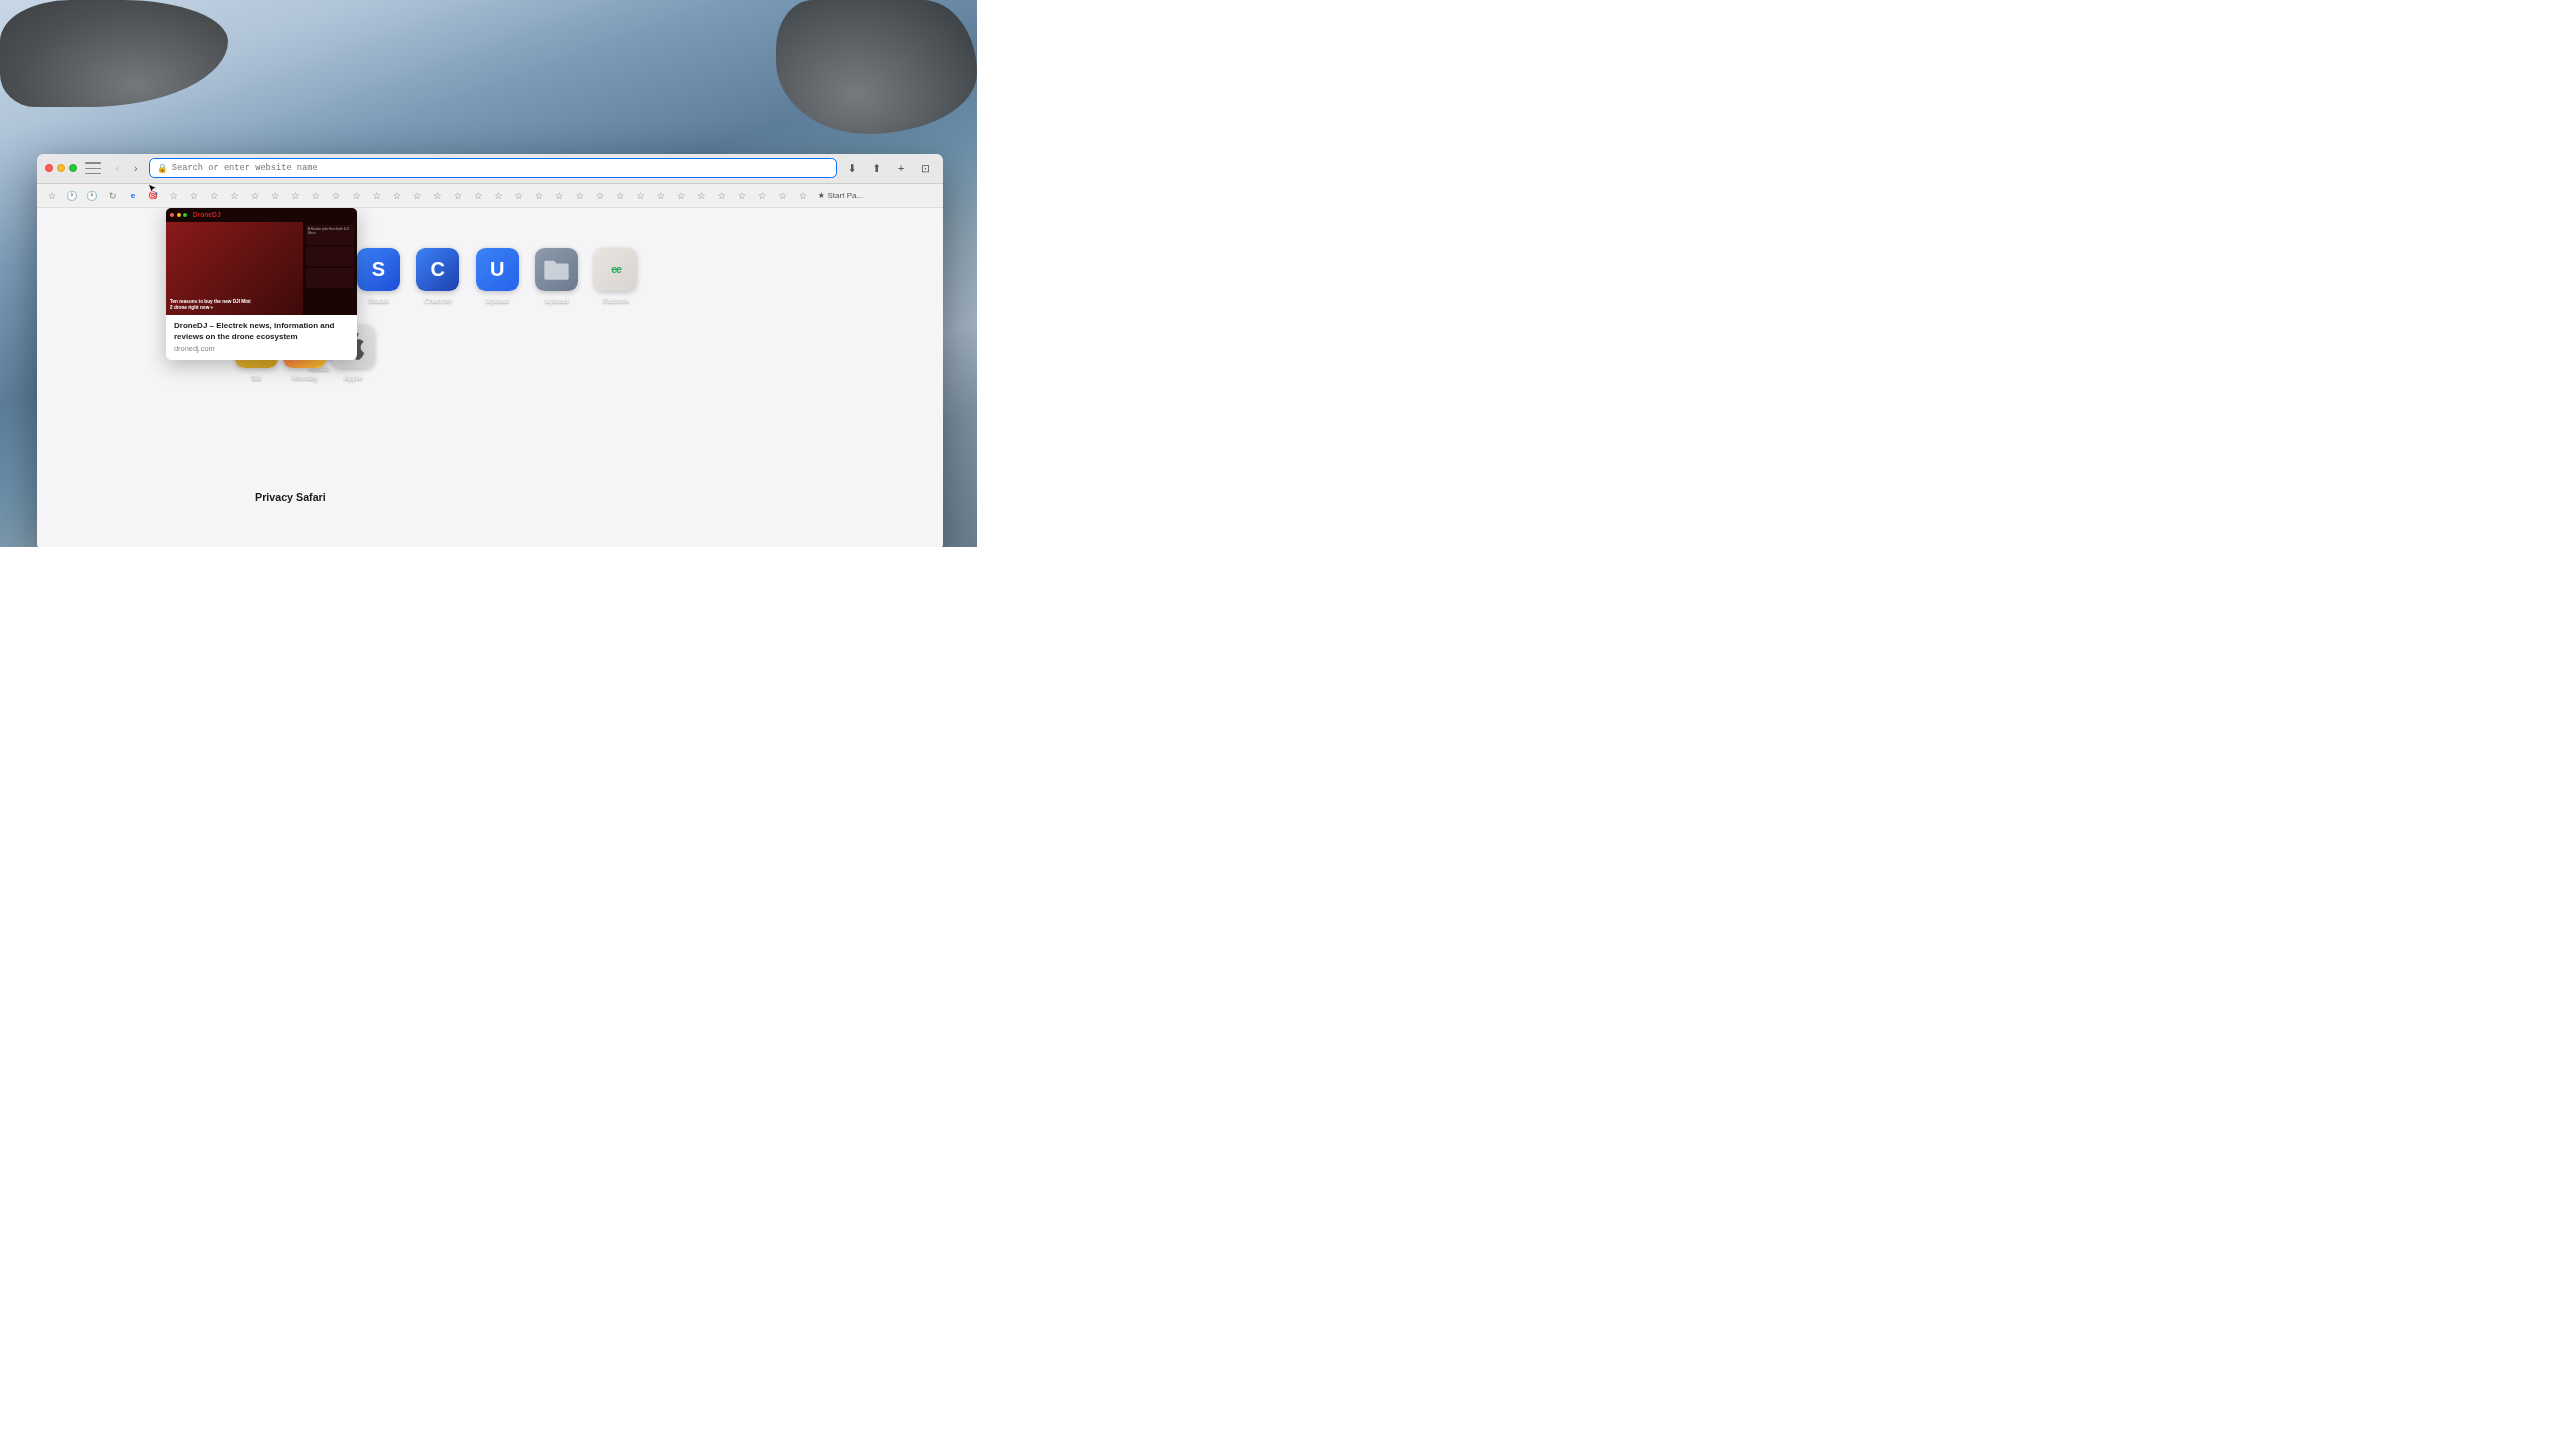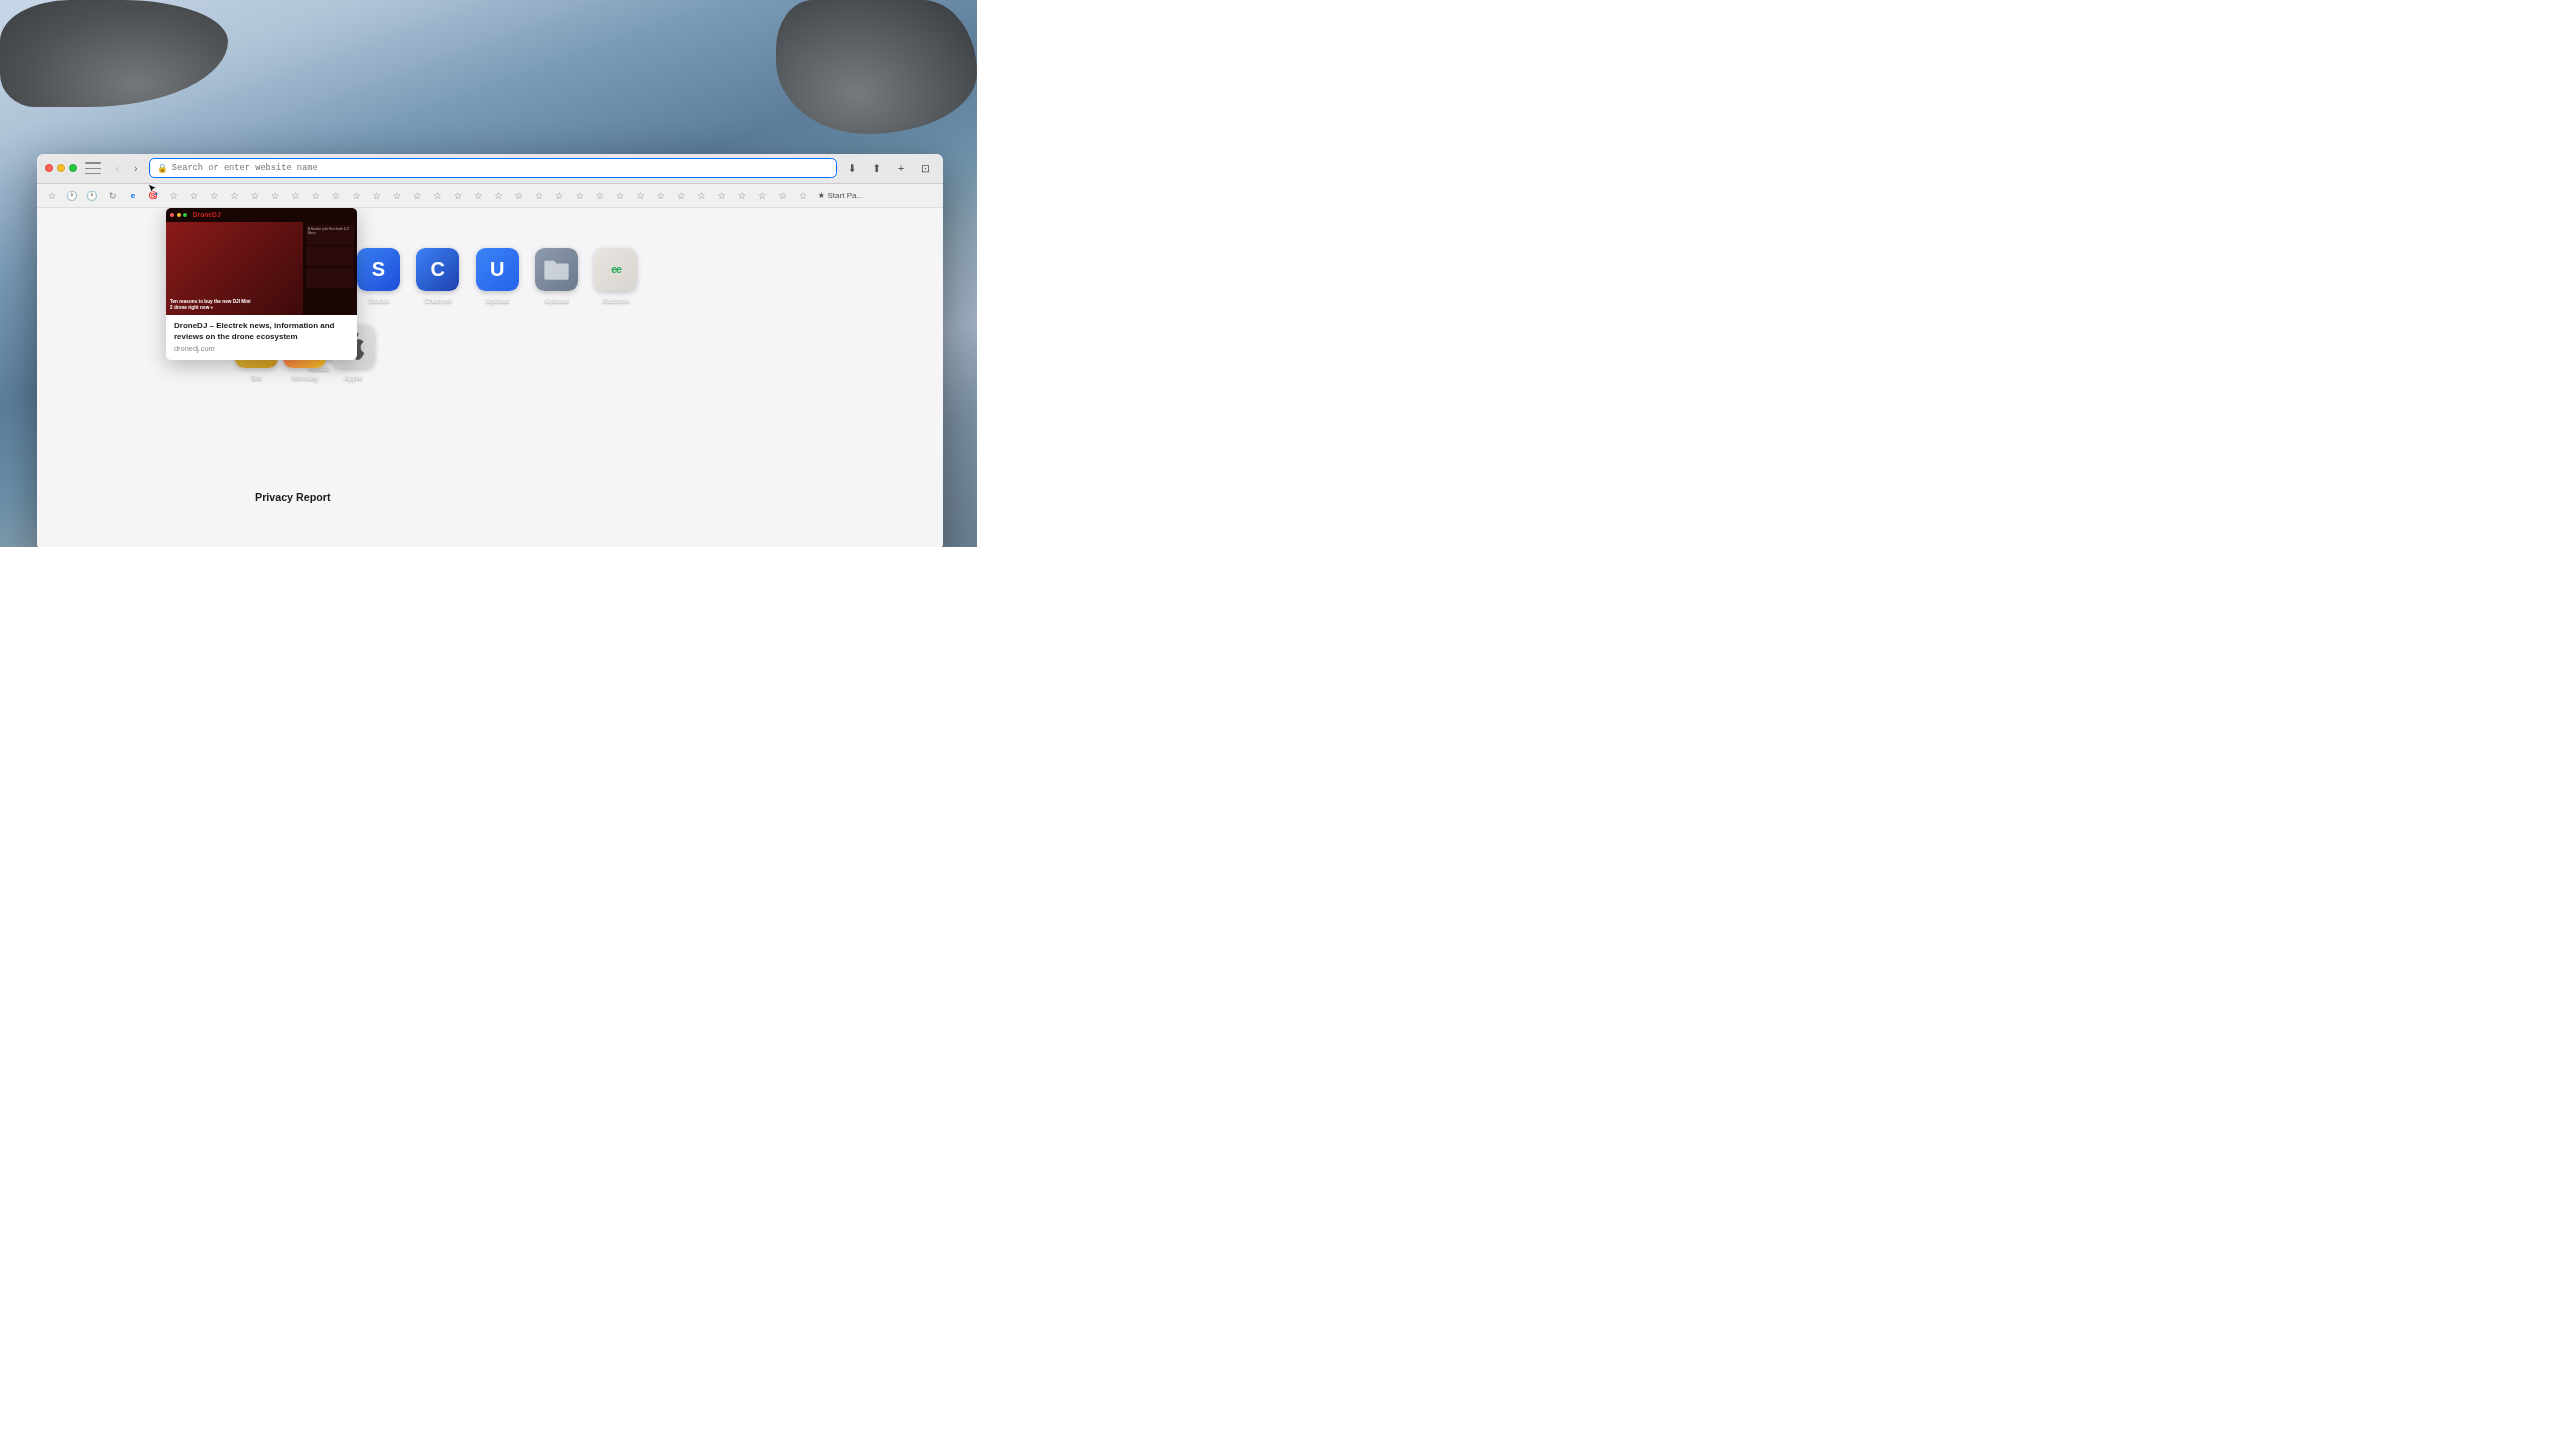--- a/index.html
+++ b/index.html
@@ -658,18 +658,18 @@
         <div class="fav-icon" style="background: linear-gradient(135deg, #e8e8ea, #d5d5d8);">
           <svg width="24" height="27" viewBox="0 0 36 40" fill="#555">
             <path d="M29.5 21.2c-.1-5.3 4.3-7.8 4.5-8-2.4-3.6-6.2-4-7.6-4.1-3.2-.3-6.3 1.9-7.9 1.9-1.6 0-4.1-1.9-6.8-1.8-3.5.1-6.7 2-8.5 5.2-3.6 6.2-.9 15.5 2.6 20.6 1.7 2.5 3.8 5.3 6.5 5.2 2.6-.1 3.6-1.7 6.7-1.7 3.1 0 4 1.7 6.7 1.6 2.8 0 4.6-2.5 6.3-5 2-2.8 2.8-5.6 2.8-5.7-.1 0-5.3-2-5.3-8.2zM24.2 6.1c1.4-1.8 2.4-4.2 2.1-6.7-2 .1-4.5 1.4-6 3.1-1.3 1.5-2.5 4-2.2 6.3 2.3.2 4.6-1.1 6.1-2.7z"></path>
           </svg>
         </div>
         <span class="fav-label">Apple</span>
       </div>
     </div>
 
     <div class="privacy-section">
-      <div class="privacy-title">Privacy Report</div>
+      <div class="privacy-title">Privacy Safari</div>
     </div>
 
   </div>
 </div>
 
 
 </body></html>

